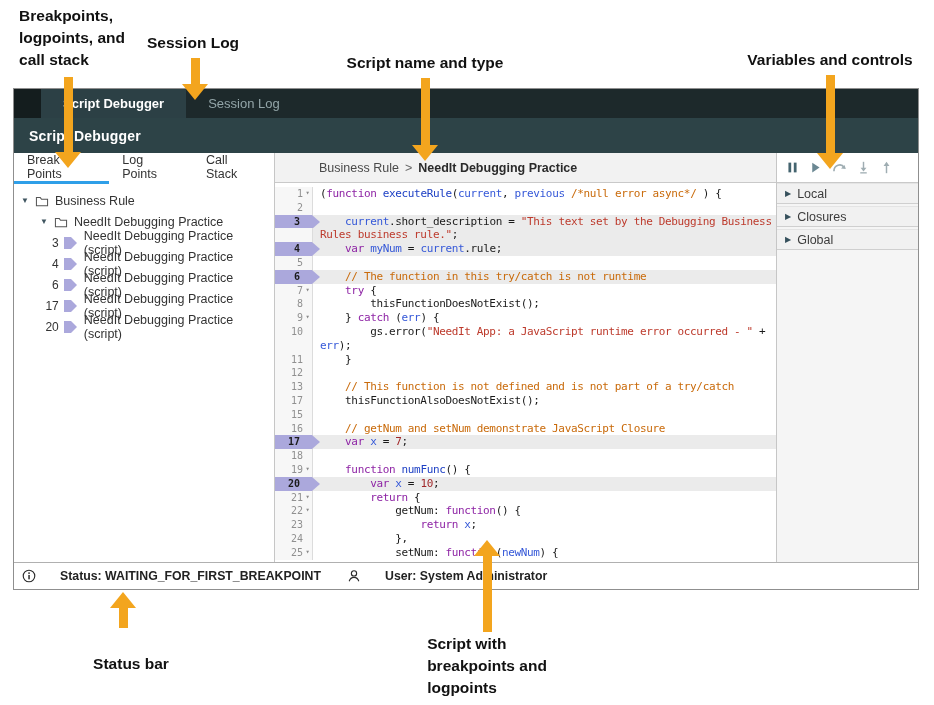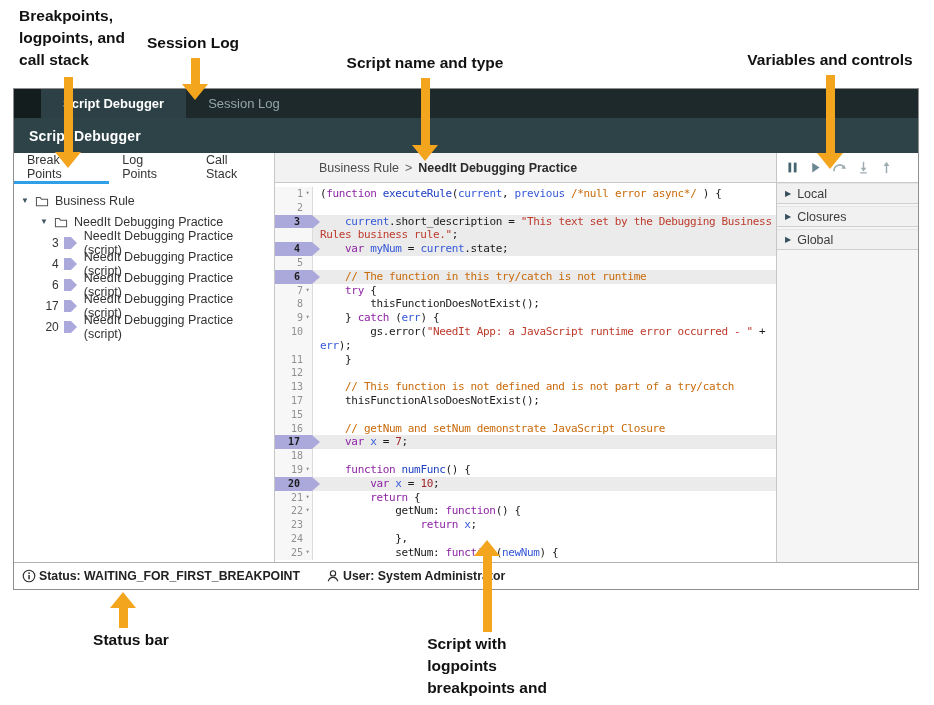--- a/index.html
+++ b/index.html
@@ -73,47 +73,47 @@
               border-bottom:1px solid #c9c9c9; background:#fff; }
   .ctrl { display:flex; align-items:center; }
   .scopes { flex:1; background:#f5f5f5; }
   .scope { height:21px; background:#f1f1f1; border-top:1px solid #e4e4e4; border-bottom:1px solid #cfcfcf;
            margin-bottom:2px; display:flex; align-items:center; padding-left:8px; font-size:12.5px; color:#3c3c3c; }
   .scope .tri2 { font-size:8px; color:#35505c; margin-right:6px; }
 
   
   .statusbar { height:27px; flex:0 0 auto; border-top:1px solid #b0b0b0; background:#fff;
                display:flex; align-items:center; padding-left:8px; font-size:12.3px; font-weight:600; color:#222; }
-  .sb-item { display:flex; align-items:center; gap:3px; }
+  .sb-item { display:flex; align-items:center; gap:24px; }
   .sb-gap { width:26px; }
 </style>
 </head>
 <body>
 
 <div class="callout" id="co-breakpoints" style="left:72px; top:5px;">
     <div>Breakpoints,</div>
     <div>logpoints, and</div>
     <div>call stack</div>
   </div>
 <div class="callout" id="co-sessionlog" style="left:193px; top:32px;">
     <div>Session Log</div>
   </div>
 <div class="callout" id="co-scriptname" style="left:425px; top:52px;">
     <div>Script name and type</div>
   </div>
 <div class="callout" id="co-variables" style="left:830px; top:49px;">
     <div>Variables and controls</div>
   </div>
-<div class="callout" id="co-statusbar" style="left:131px; top:629px;">
+<div class="callout" id="co-statusbar" style="left:131px; top:653px;">
     <div>Status bar</div>
   </div>
 <div class="callout" id="co-scriptbp" style="left:487px; top:633px;">
     <div>Script with</div>
+    <div>breakpoints and</div>
     <div>logpoints</div>
-    <div>breakpoints and</div>
   </div>
 
 <div class="arr down" style="left:55px;  top:77px; height:91px;">
     <div class="shaft"></div>
     <div class="head"></div>
   </div>
 <div class="arr down" style="left:182px; top:58px; height:42px;">
     <div class="shaft"></div>
     <div class="head"></div>
   </div>
@@ -262,21 +262,21 @@
             <div class="gut">
               <span class="lnum"></span>
               <span class="foldslot"></span>
             </div>
             <div class="ctext"><span class="tk-st">Rules business rule."</span><span class="tk-pl">;</span></div>
           </div>
           <div class="crow hl">
             <div class="gut">
               <span class="bpcell">4</span>
             </div>
-            <div class="ctext"><span class="tk-pl">    </span><span class="tk-kw">var</span><span class="tk-pl"> </span><span class="tk-vr">myNum</span><span class="tk-pl"> = </span><span class="tk-vr">current</span><span class="tk-pl">.state;</span></div>
+            <div class="ctext"><span class="tk-pl">    </span><span class="tk-kw">var</span><span class="tk-pl"> </span><span class="tk-vr">myNum</span><span class="tk-pl"> = </span><span class="tk-vr">current</span><span class="tk-pl">.rule;</span></div>
           </div>
           <div class="crow">
             <div class="gut">
               <span class="lnum">5</span>
               <span class="foldslot"></span>
             </div>
             <div class="ctext"></div>
           </div>
           <div class="crow hl">
             <div class="gut">

